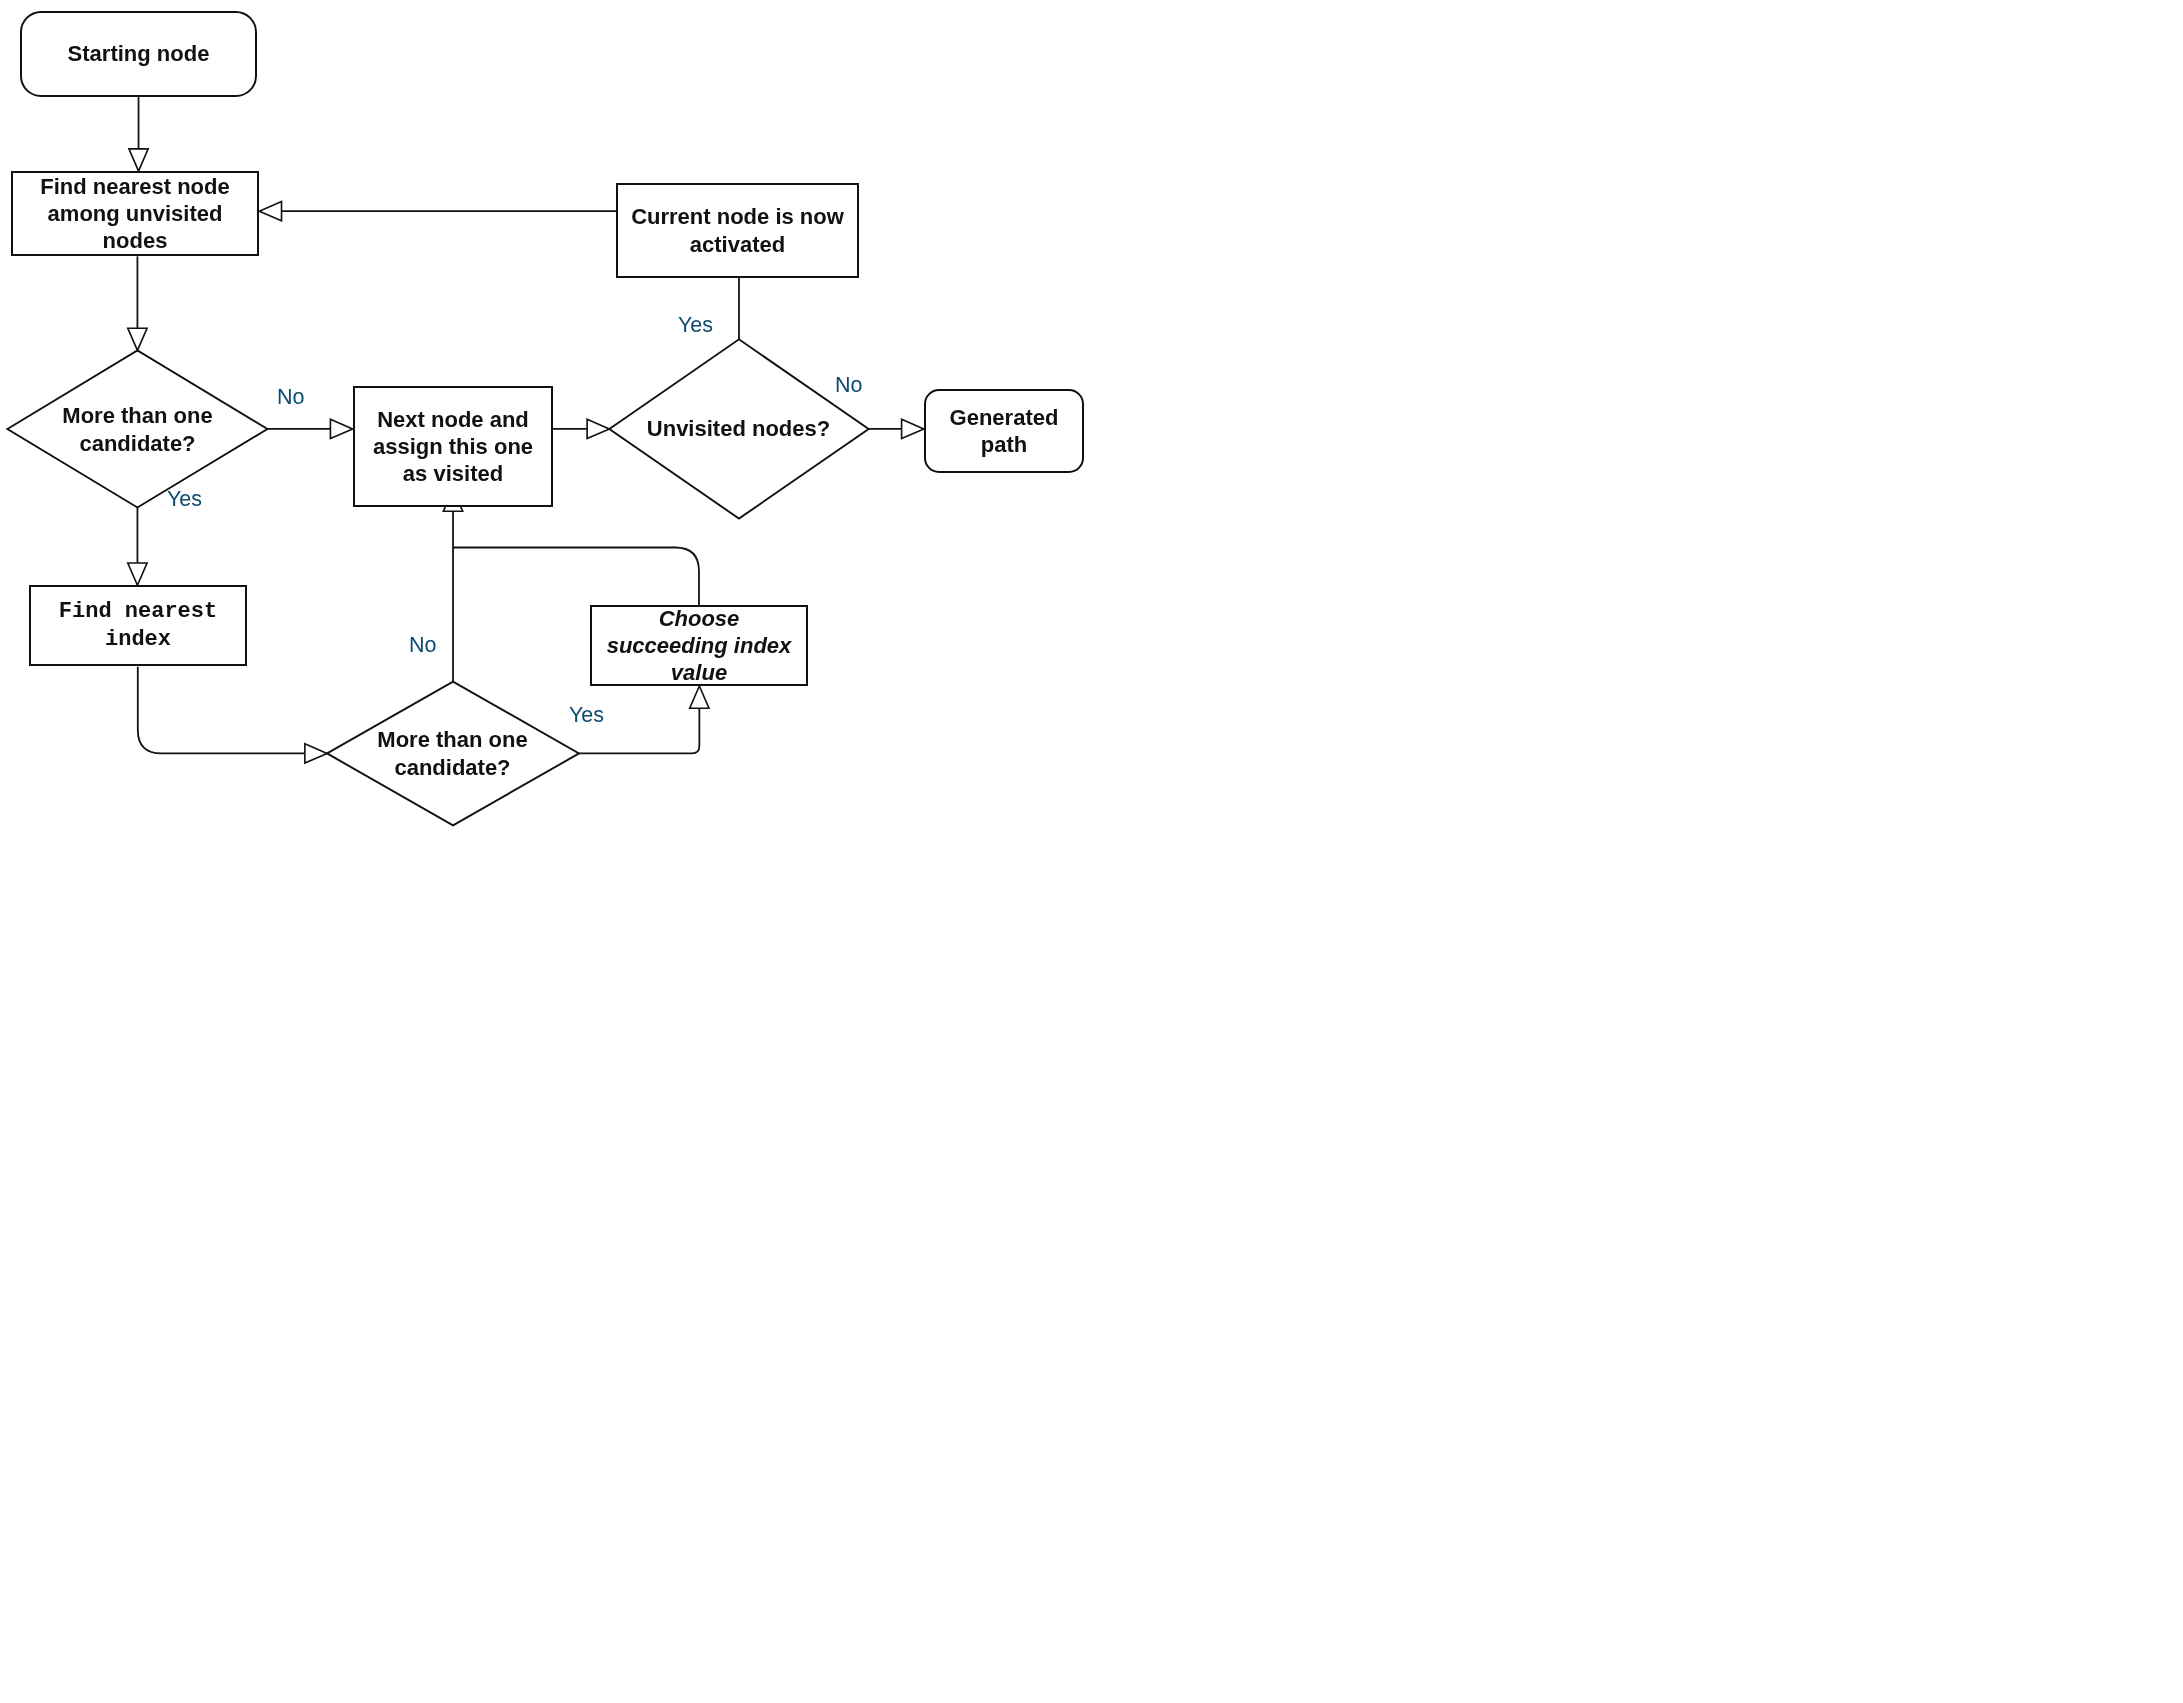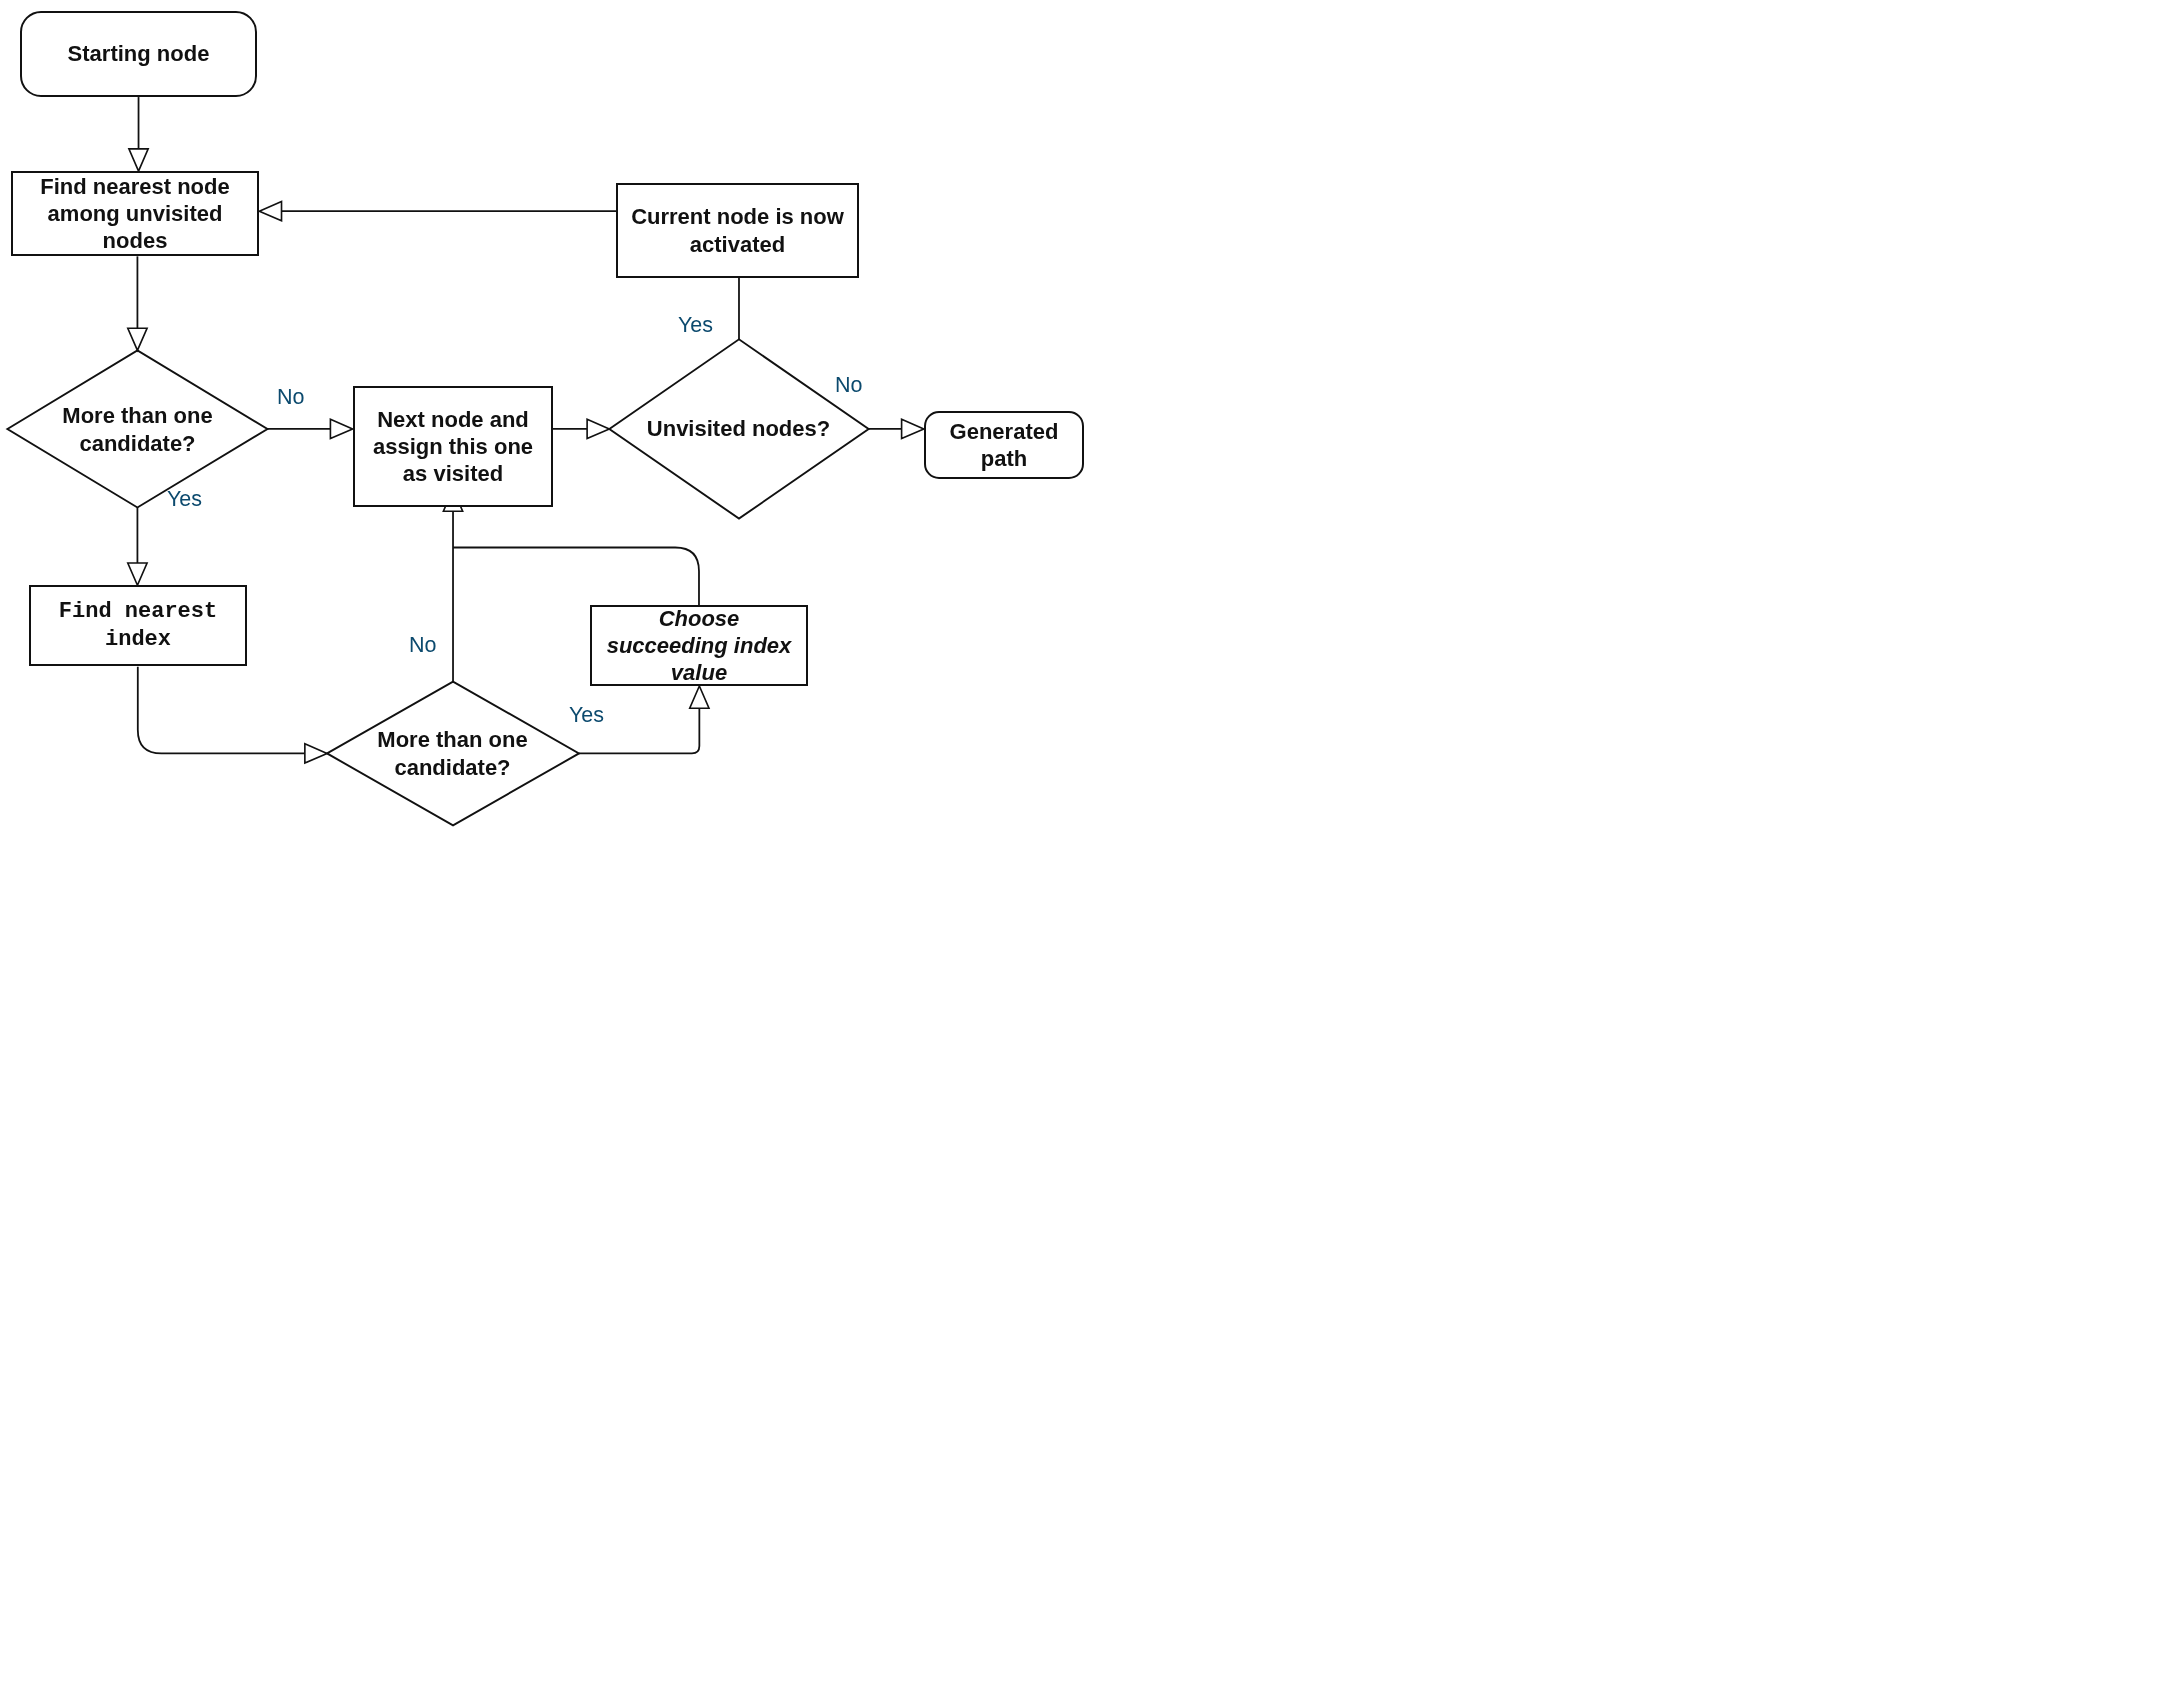--- a/index.html
+++ b/index.html
@@ -102,21 +102,21 @@
   </div>
 
   <div class="node" style="left:616px;top:150px;width:243px;height:95px;margin-top:33px;">
     <span class="inner w300">Current node is now activated</span>
   </div>
 
   <div class="node" style="left:353px;top:386px;width:200px;height:121px;">
     <span class="inner w240">Next node and assign this one as visited</span>
   </div>
 
-  <div class="node terminator-sm" style="left:924px;top:411px;width:160px;height:68px;text-align:center;">
+  <div class="node terminator-sm" style="left:924px;top:389px;width:160px;height:84px;text-align:center;">
     <span class="inner w170">Generated path</span>
   </div>
 
   <div class="node" style="left:29px;top:585px;width:218px;height:81px;font-family:Liberation Mono, monospace;">
     <span class="inner w230">Find nearest index</span>
   </div>
 
   <div class="node" style="left:590px;top:605px;width:218px;height:81px;">
     <span class="inner w255">Choose succeeding index value</span>
   </div>

